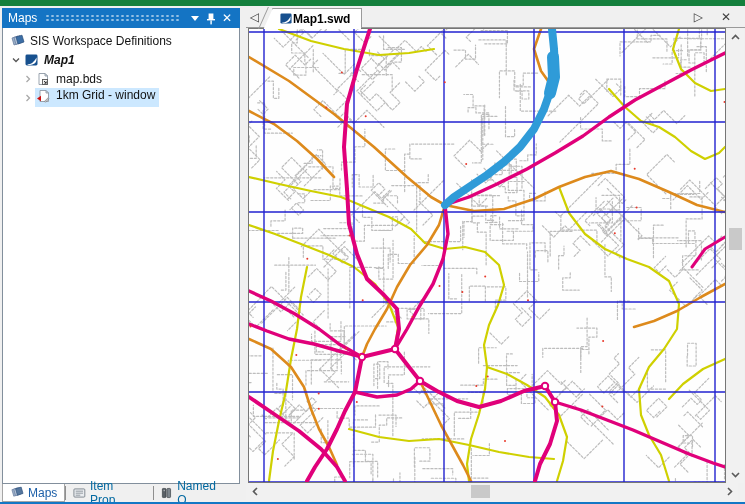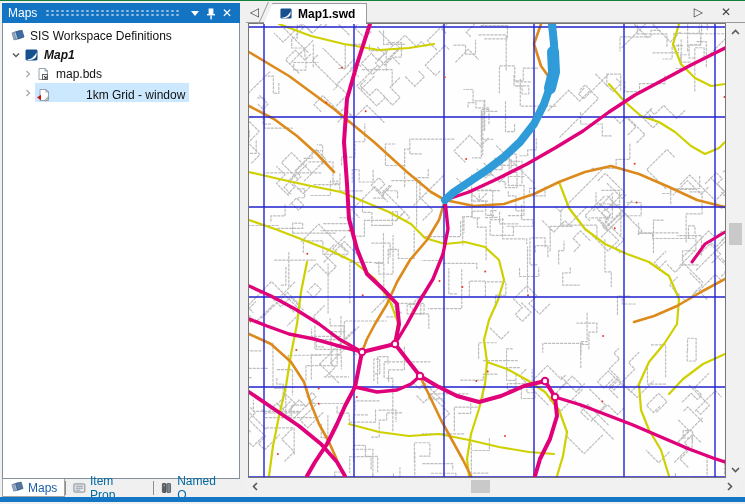--- a/index.html
+++ b/index.html
@@ -1,52 +1,52 @@
 <!DOCTYPE html>
 <html><head>
 <meta charset="utf-8">
 <style>
   * { margin:0; padding:0; box-sizing:border-box; }
   html,body { width:745px; height:504px; overflow:hidden; }
   body { font-family:"Liberation Sans","DejaVu Sans",sans-serif; background:#f0f0f0; }
-  .app { position:relative; width:745px; height:504px; background:#f0f0f0; border-top:1px solid #15803d; }
+  .app { position:relative; width:745px; height:504px; background:#f0f0f0; border-top:6px solid #15803d; }
 
   
   .panel { position:absolute; left:2px; top:2px; width:238px; height:494px; }
   .panel-header { height:20px; background:#1474c4; display:flex; align-items:center; padding:0 5px 0 6px; }
   .panel-title { color:#fff; font-size:12px; line-height:20px; margin-right:8px; }
   .panel-grip { flex:1; height:8px; margin-right:8px;
     background-image:radial-gradient(circle, rgba(255,255,255,.55) 1px, transparent 1.4px);
     background-size:5px 4px; background-position:0 0; }
   .hicon { width:16px; height:16px; display:flex; align-items:center; justify-content:center; color:#fff; cursor:default; }
   .tri-down { width:0; height:0; border-left:4px solid transparent; border-right:4px solid transparent; border-top:5px solid #fff; }
   .hclose { font-size:12px; font-weight:bold; line-height:16px; }
 
   .panel-body { position:absolute; left:0; top:20px; width:238px; height:456px;
     background:#fff; border:1px solid #828f9c; border-top:none; padding-top:3px; }
   .trow { display:flex; align-items:center; height:19px; font-size:12px; color:#111; white-space:nowrap; }
   .trow .exp { width:14px; height:14px; flex:0 0 14px; display:flex; align-items:center; justify-content:center; }
   .trow .ticon { width:16px; height:15px; flex:0 0 16px; margin-right:5px; display:flex; align-items:center; justify-content:center; }
-  .tsel { background:#cce8ff; padding-right:4px; display:flex; align-items:flex-end; height:19px;gap:30px; }
+  .tsel { background:#cce8ff; padding-right:4px; display:flex; align-items:flex-start; height:19px; }
   .bold { font-weight:bold;font-style:italic; }
   .ind1 { padding-left:6px; } .ind2 { padding-left:18px; }
 
   .panel-tabs { position:absolute; left:0; top:476px; width:238px; height:18px;
     display:flex; align-items:stretch; background:#f0f0f0; font-size:12px; }
   .ptab { display:flex; align-items:center; gap:4px; padding:0 7px; color:#0369a1; position:relative; }
   .ptab.active { background:#fff; border:1px solid #a5a5a5; border-top:none; color:#1c5fa8; }
   .ptab-sep { width:1px; background:#8f8f8f; margin:2px 0; }
 
   
   .docarea { position:absolute; left:246px; top:0; width:499px; height:496px; }
   .tabbar { position:absolute; left:0; top:0; width:499px; height:22px; background:#f0f0f0; border-bottom:1px solid #9a9a9a; }
   .tab-nav { position:absolute; top:3px; font-size:12px; color:#404040; line-height:16px; }
   .doctab { position:absolute; left:26px; top:2px; height:20px; background:#fff;
     border:1px solid #9a9a9a; border-bottom:none; display:flex; align-items:center;
-    gap:5px; padding:0 11px 0 6px; z-index:2; }
+    padding:0 11px 0 6px; z-index:2; }
   .doctab::before { content:""; position:absolute; left:-9px; bottom:0; width:0; height:0;
     border-bottom:20px solid #fff; border-left:9px solid transparent; }
   .doctab::after { content:""; position:absolute; left:-10px; bottom:-1px; width:14px; height:22px;
     border-left:1px solid #9a9a9a; transform:skewX(-24deg); }
   .doctab-label { font-size:12px; font-weight:bold; color:#000; position:relative; z-index:3; }
   .doctab-cover { content:""; position:absolute; left:-9px; bottom:-1px; height:1px; background:#fff; right:0; z-index:4; }
 
   .canvas { position:absolute; left:2px; top:22px; width:478px; height:455px;
     border:1px solid #767676; background:#fefefe; overflow:hidden; }
   .canvas svg { display:block; }

